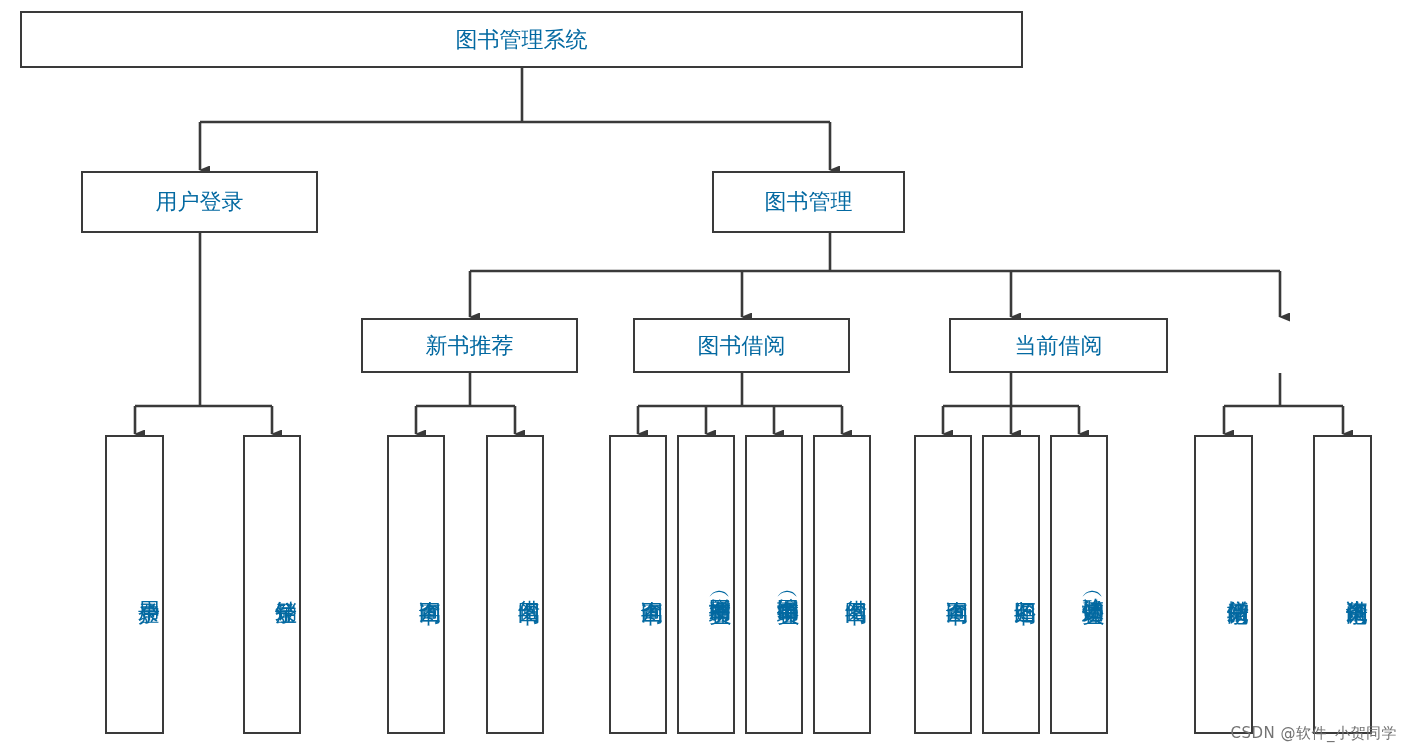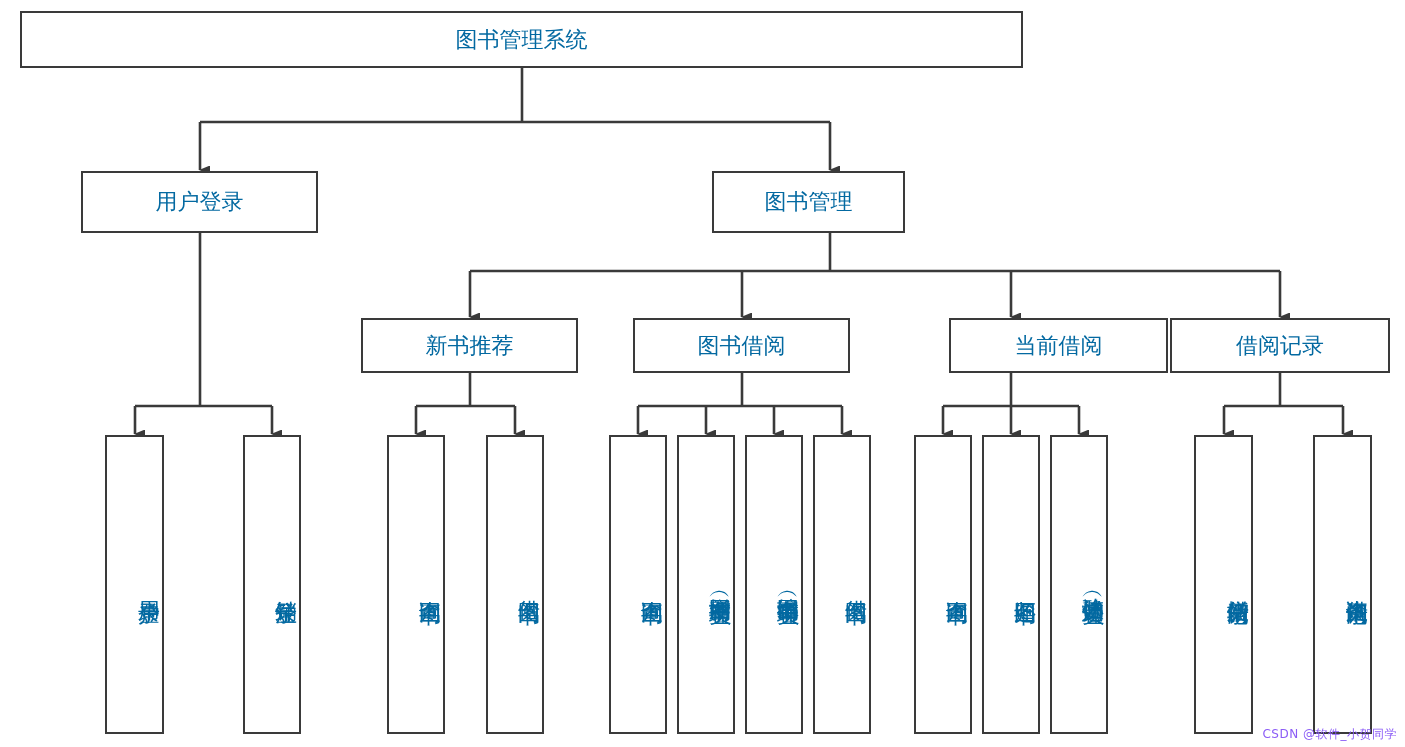--- a/index.html
+++ b/index.html
@@ -55,22 +55,22 @@
     white-space: pre-line;
   }
   .node.v .txt {
     writing-mode: vertical-rl;
     text-orientation: upright;
   }
   #watermark {
     position: absolute;
     right: 8px;
     bottom: 4px;
-    font-size: 12px;
-    color: #8b5cf6;
+    font-size: 15px;
+    color: #737373;
     letter-spacing: 0.5px;
     white-space: nowrap;
   }
 </style>
 </head>
 <body>
 
 <div id="canvas">
 
   <svg id="wires" viewBox="0 0 1405 747" width="1405" height="747" xmlns="http://www.w3.org/2000/svg">
@@ -129,23 +129,20 @@
 
   <div class="node h" id="node-book-borrow" style="left:633px;top:318px;width:217px;height:55px;">
     <span class="txt">图书借阅</span>
   </div>
   <div class="node h" id="node-new-book-recommend" style="left:361px;top:318px;width:217px;height:55px;">
     <span class="txt">新书推荐</span>
   </div>
   <div class="node h" id="node-current-borrow" style="left:901px;top:318px;width:219px;height:55px;margin-left:48px;">
     <span class="txt">当前借阅</span>
   </div>
-  <div class="node h" id="node-borrow-record" style="left:1170px;top:318px;width:220px;height:55px;">
-    <span class="txt">借阅记录</span>
-  </div>
 
   <div class="node v" id="node-leaf-user-login" style="left:105px;top:435px;width:59px;height:299px;">
     <span class="txt">用户登录</span>
   </div>
   <div class="node v" id="node-leaf-logout" style="left:243px;top:435px;width:58px;height:299px;">
     <span class="txt">注销登录</span>
   </div>
   <div class="node v" id="node-leaf-query-book-recommend" style="left:387px;top:435px;width:58px;height:299px;">
     <span class="txt">查询图书</span>
   </div>

